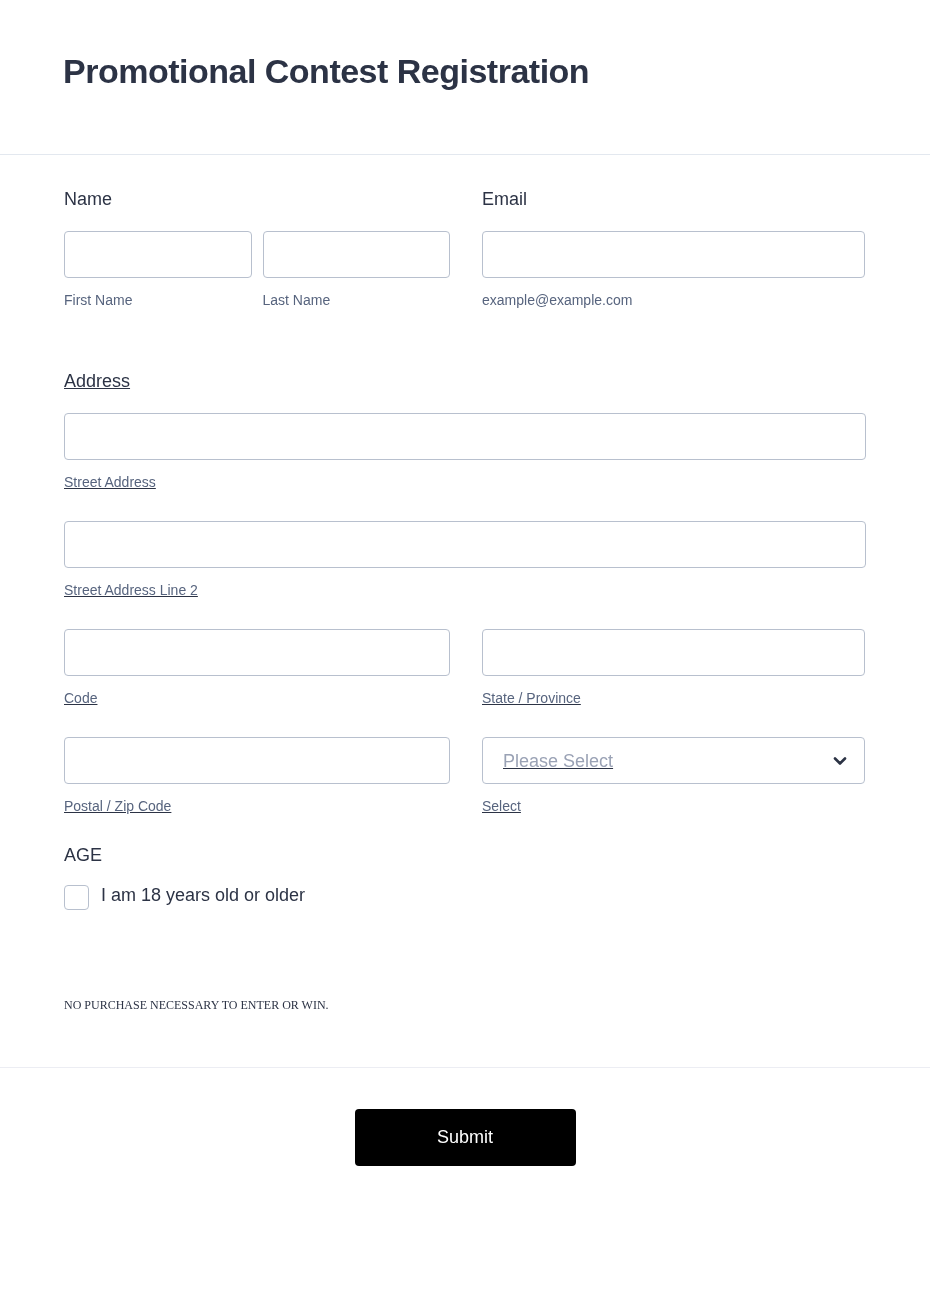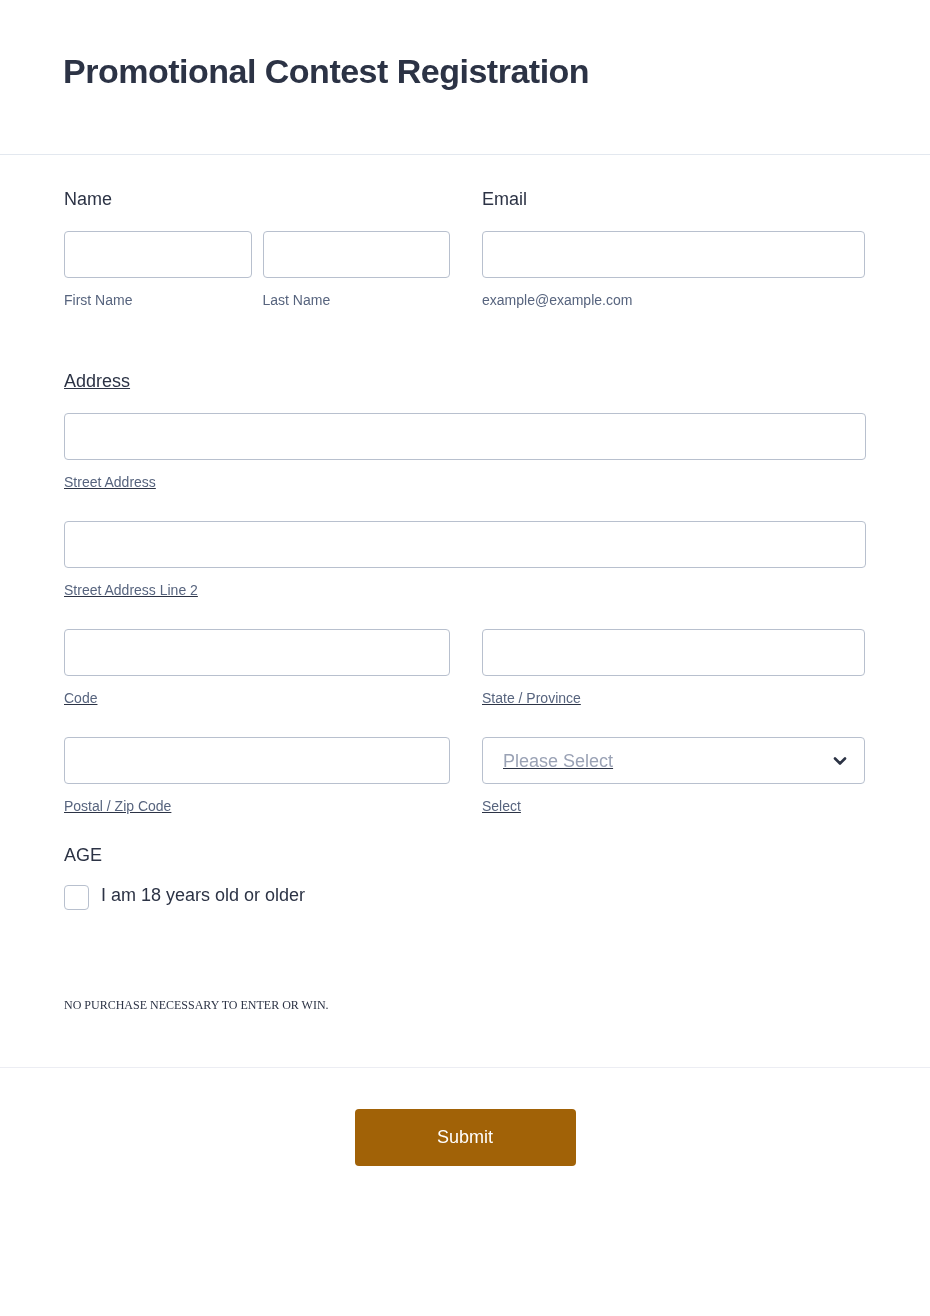--- a/index.html
+++ b/index.html
@@ -142,21 +142,21 @@
   .form-footer {
     margin-top: 54px;
     border-top: 1px solid #ecedf3;
     padding: 41px 0 54px 0;
     display: flex;
     justify-content: center;
   }
   .submit-btn {
     width: 221px;
     height: 57px;
-    background: #a16207;
+    background: #000000;
     color: #ffffff;
     border: none;
     border-radius: 4px;
     font-family: "Liberation Sans", sans-serif;
     font-size: 18px;
     font-weight: 500;
     cursor: pointer;
   }
 </style>
 </head>

